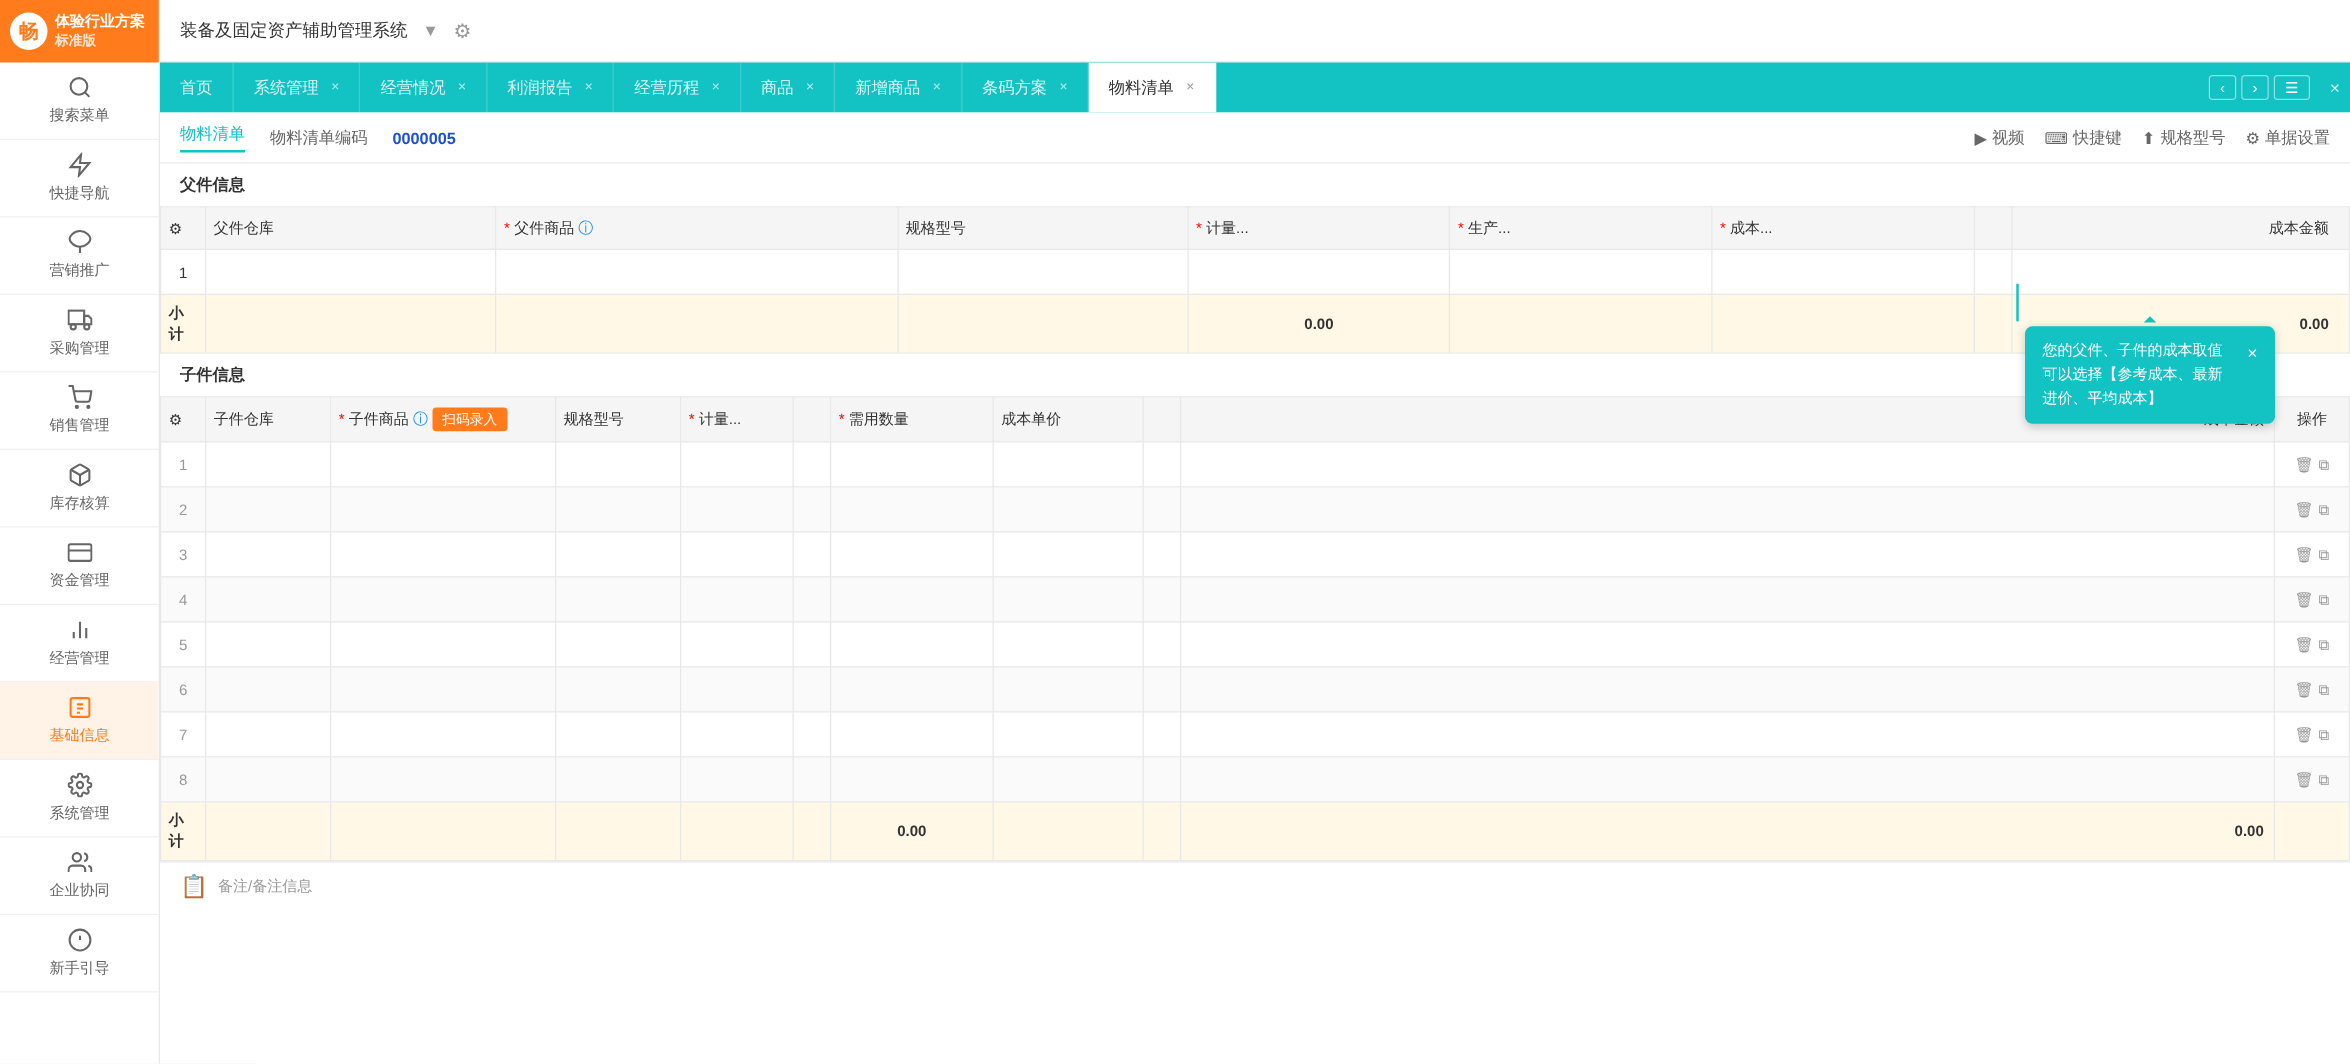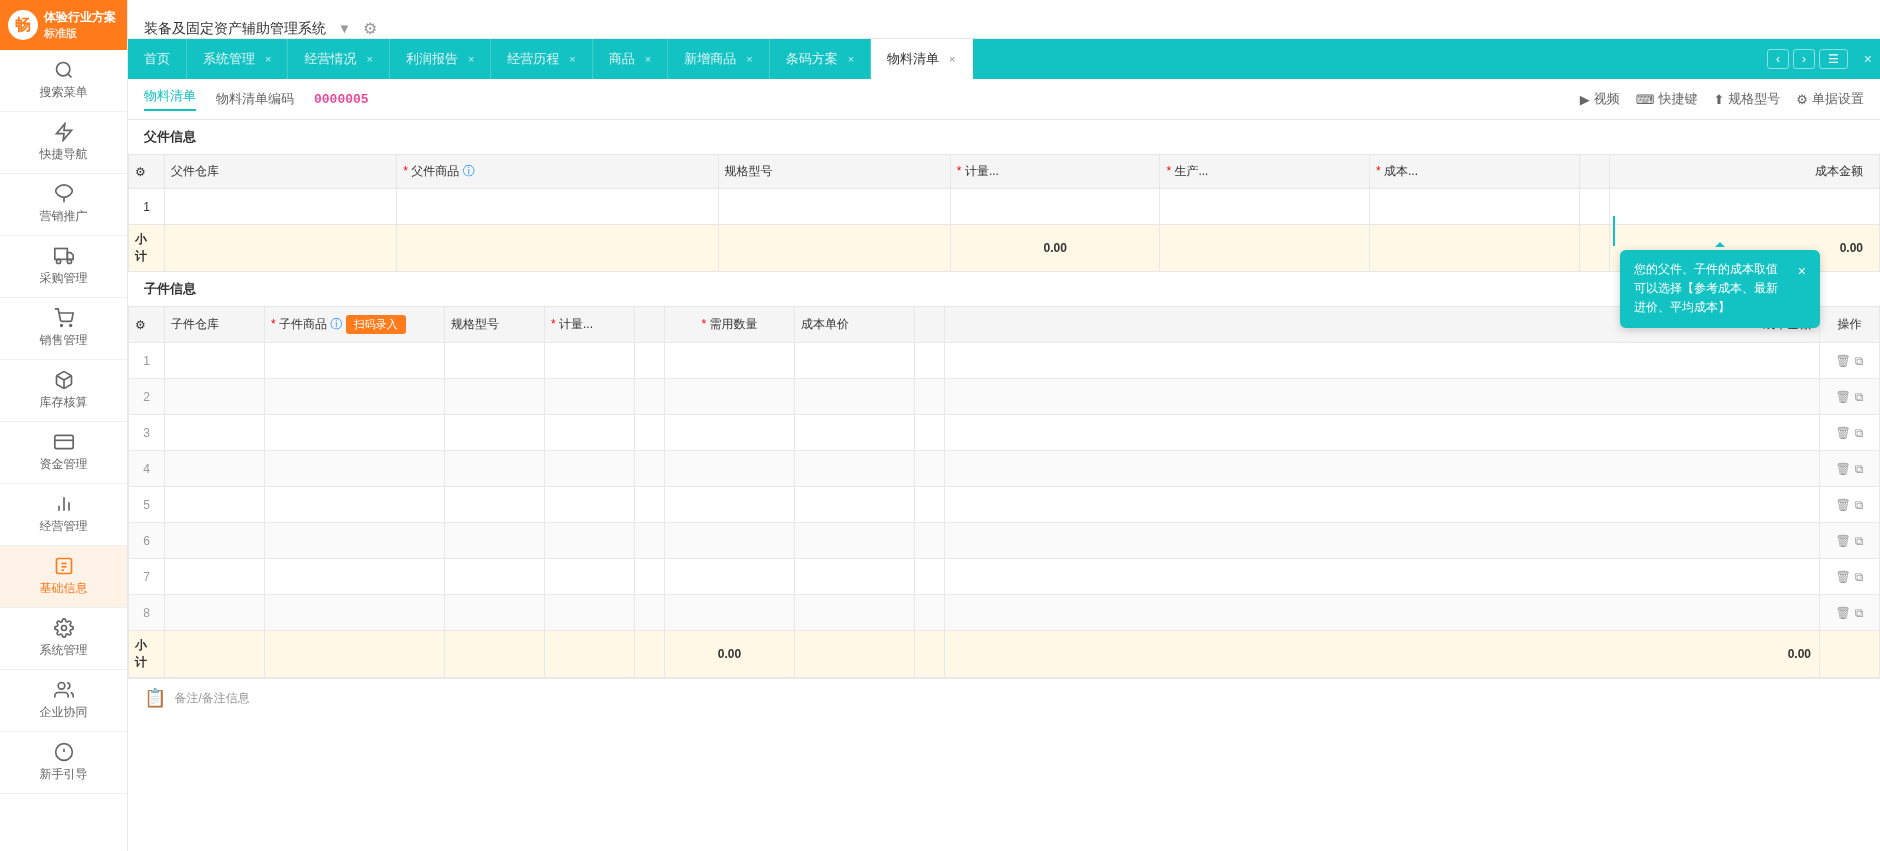--- a/index.html
+++ b/index.html
@@ -58,23 +58,23 @@
     .main-content {
       flex: 1;
       display: flex;
       flex-direction: column;
       overflow: hidden;
     }
 
     
     .header {
       background: #fff;
-      height: 39px;
-      display: flex;
-      align-items: flex-end;
+      height: 50px;
+      display: flex;
+      align-items: center;
       justify-content: space-between;
       padding: 0 16px;
       border-bottom: 1px solid #e8e8e8;
     }
     .header-left {
       display: flex;
       align-items: center;
       gap: 12px;
     }
     .header-right { display: flex; align-items: center; gap: 16px; color: #666; font-size: 13px; }
@@ -442,21 +442,21 @@
       <button class="nav-page-btn">‹</button>
       <button class="nav-page-btn">›</button>
       <button class="nav-page-btn">☰</button>
     </div>
     <button class="close-tab-btn">×</button>
   </div>
 
   <div class="sub-header">
     <span class="breadcrumb-item active">物料清单</span>
     <span style="color:#666;">物料清单编码</span>
-    <span style="color:#ec4899;font-weight:bold;font-family:Liberation Mono, monospace;">0000005</span>
+    <span style="color:#1d4ed8;font-weight:bold;">0000005</span>
     <div class="sub-header-right">
       <span>
         <span>▶</span>
         <span>视频</span>
       </span>
       <span>
         <span>⌨</span>
         <span>快捷键</span>
       </span>
       <span>
@@ -543,21 +543,21 @@
             <span class="required">* </span><span>子件商品</span><span style="color:#1890ff;font-size:12px;"> ⓘ</span>
             <button class="scan-btn">扫码录入</button>
           </th>
           <th style="width:100px;">
             <span>规格型号</span>
           </th>
           <th style="width:90px;">
             <span class="required">* </span><span>计量...</span>
           </th>
           <th style="width:30px;"></th>
-          <th style="width:130px;text-align:center;">
+          <th style="width:130px;">
             <span class="required">* </span><span>需用数量</span>
           </th>
           <th style="width:120px;">
             <span>成本单价</span>
           </th>
           <th style="width:30px;"></th>
           <th style="text-align:right;padding-right:8px;">
             <span>成本金额</span>
           </th>
           <th style="width:60px;text-align:center;">

